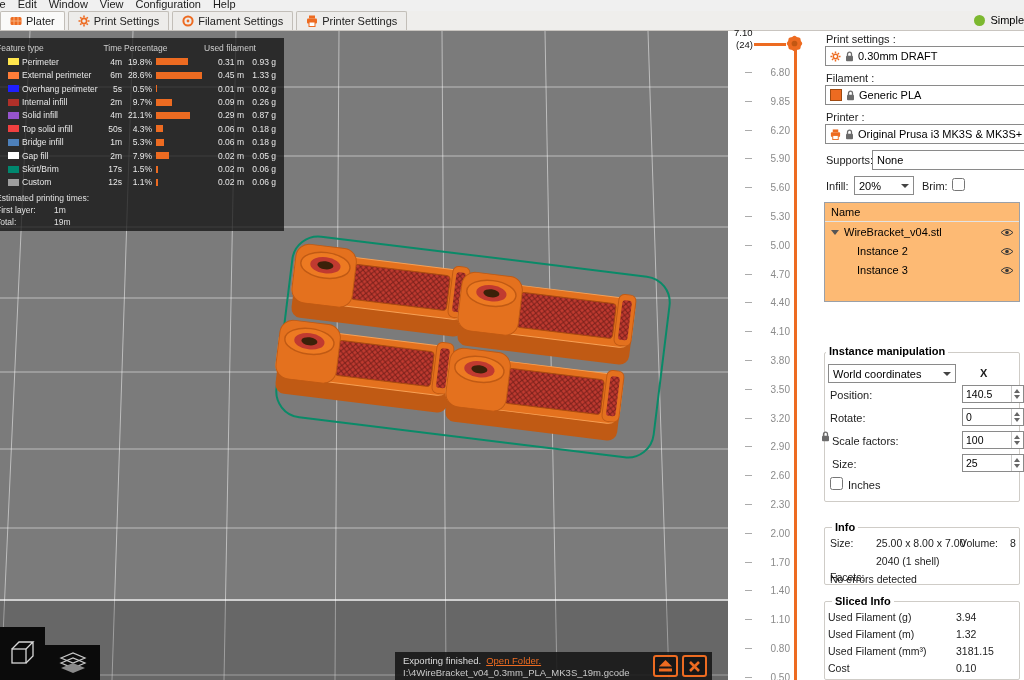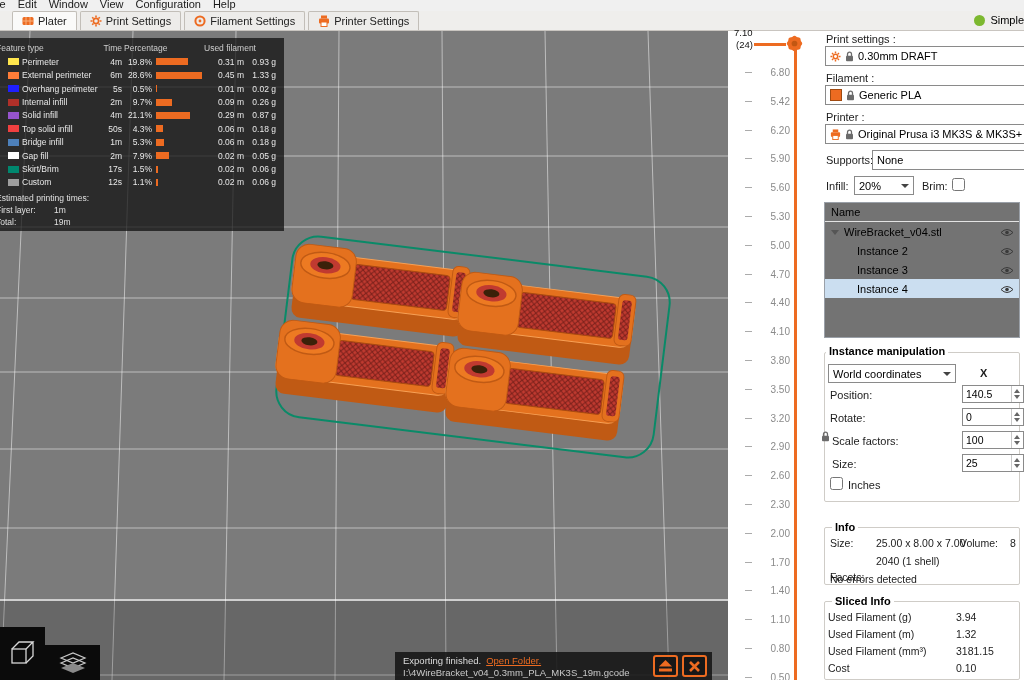--- a/index.html
+++ b/index.html
@@ -51,21 +51,21 @@
 #slay{position:absolute;left:8px;top:8px;font-size:9.5px;color:#111}
 .tick{position:absolute;left:0;width:70px;height:11px;display:flex;align-items:center;font-size:10px;color:#8a8a8a}
 .tickdash{width:7px;height:1px;background:#ababab;margin-left:17px}
 .ticklabel{display:block;width:28px;text-align:right;margin-left:10px}
 
 #panel{position:absolute;left:820px;top:31px;width:204px;height:649px;background:#fff;overflow:hidden}
 .plabel{position:absolute;left:6px;font-size:11px;color:#1c1c1c;white-space:nowrap}
 .combo{position:absolute;display:flex;align-items:center;gap:4px;border:1px solid #8a8a8a;background:#fff;padding:0 4px;height:20px;font-size:11px;white-space:nowrap;cursor:pointer}
 .arrow{width:0;height:0;border:4px solid transparent;border-top-color:#444;margin:5px 0 0 auto}
 .swatch{width:12px;height:12px;background:#ED6B21;border:1px solid #a04a10;flex:none}
-#objlist{position:absolute;left:4px;top:171px;width:196px;height:136px;border:1px solid #9aa0a8;background:#737373}
+#objlist{position:absolute;left:4px;top:171px;width:196px;height:100px;border:1px solid #9aa0a8;background:#fdba74}
 .lrow{height:19px;display:flex;align-items:center;font-size:11px;padding-left:6px;position:relative;white-space:nowrap;cursor:pointer}
 .lrow.hdr{border-bottom:1px solid #e3e3e3;cursor:default}
 .lrow.sel{background:#cbdef0}
 .lrow .eye{position:absolute;right:5px;top:5px;cursor:pointer}
 .ind1{padding-left:16px}.ind2{padding-left:32px}
 .chev{display:inline-block;width:0;height:0;border:4px solid transparent;border-top:5px solid #555;margin:5px 5px 0 0}
 .gbox{position:absolute;border:1px solid #cfccc7;border-radius:2px;background:#fff}
 .gtitle{position:absolute;font-weight:bold;font-size:11px;background:#fff;padding:0 3px;white-space:nowrap;z-index:2}
 .numbox{position:absolute;left:142px;width:62px;height:18px;border:1px solid #8a8a8a;background:#fff;display:flex}
 .numbox input{border:none;outline:none;width:48px;font-size:10.5px;font-family:inherit;padding:0 3px}
@@ -84,21 +84,21 @@
     <span class="mi">File</span>
     <span class="mi">Edit</span>
     <span class="mi">Window</span>
     <span class="mi">View</span>
     <span class="mi">Configuration</span>
     <span class="mi">Help</span>
   </div>
 </div>
 
 <div id="tabbar">
-  <div class="tab active" style="margin-left:12px">
+  <div class="tab active" style="margin-left:0">
     <svg width="12" height="12" viewBox="0 0 12 12">
         <rect x="0.5" y="2" width="11" height="8" rx="1.5" fill="#ED6B21"></rect>
         <path d="M4 2 V10 M8 2 V10 M0.5 6 H11.5" stroke="#f7b07c" stroke-width="1"></path>
       </svg>
     <span>Plater</span>
   </div>
   <div class="tab">
     <svg width="12" height="12" viewBox="0 0 12 12">
         <circle cx="6" cy="6" r="2.6" fill="none" stroke="#ED6B21" stroke-width="1.6"></circle>
         <g stroke="#ED6B21" stroke-width="1.6">
@@ -370,21 +370,21 @@
         </g>
         <circle cx="10" cy="10" r="3" fill="#C25712"></circle>
       </svg>
   </div>
   <div class="tick" style="top:36px">
       <span class="tickdash"></span>
       <span class="ticklabel">6.80</span>
     </div>
   <div class="tick" style="top:65px">
       <span class="tickdash"></span>
-      <span class="ticklabel">5.42</span>
+      <span class="ticklabel">9.85</span>
     </div>
   <div class="tick" style="top:94px">
       <span class="tickdash"></span>
       <span class="ticklabel">6.20</span>
     </div>
   <div class="tick" style="top:122px">
       <span class="tickdash"></span>
       <span class="ticklabel">5.90</span>
     </div>
   <div class="tick" style="top:151px">
@@ -533,27 +533,20 @@
             <circle cx="7" cy="4.5" r="1.8" fill="#3a3a3a"></circle>
           </svg></span>
       </div>
     <div class="lrow ind2">
         <span>Instance 3</span>
       <span class="eye"><svg width="14" height="9" viewBox="0 0 14 9">
             <path d="M1 4.5 Q7 -1.5 13 4.5 Q7 10.5 1 4.5 Z" fill="none" stroke="#3a3a3a"></path>
             <circle cx="7" cy="4.5" r="1.8" fill="#3a3a3a"></circle>
           </svg></span>
       </div>
-    <div class="lrow ind2 sel">
-        <span>Instance 4</span>
-      <span class="eye"><svg width="14" height="9" viewBox="0 0 14 9">
-            <path d="M1 4.5 Q7 -1.5 13 4.5 Q7 10.5 1 4.5 Z" fill="none" stroke="#3a3a3a"></path>
-            <circle cx="7" cy="4.5" r="1.8" fill="#3a3a3a"></circle>
-          </svg></span>
-      </div>
   </div>
 
   <div class="gtitle" style="left:6px;top:314px">Instance manipulation</div>
   <div class="gbox" style="left:4px;top:321px;width:196px;height:150px"></div>
   <div class="combo" style="left:8px;top:333px;width:128px;height:19px">
     <span>World coordinates</span>
       <span class="arrow"></span>
   </div>
   <div class="plabel" style="left:160px;top:336px;font-weight:bold">X</div>
 

